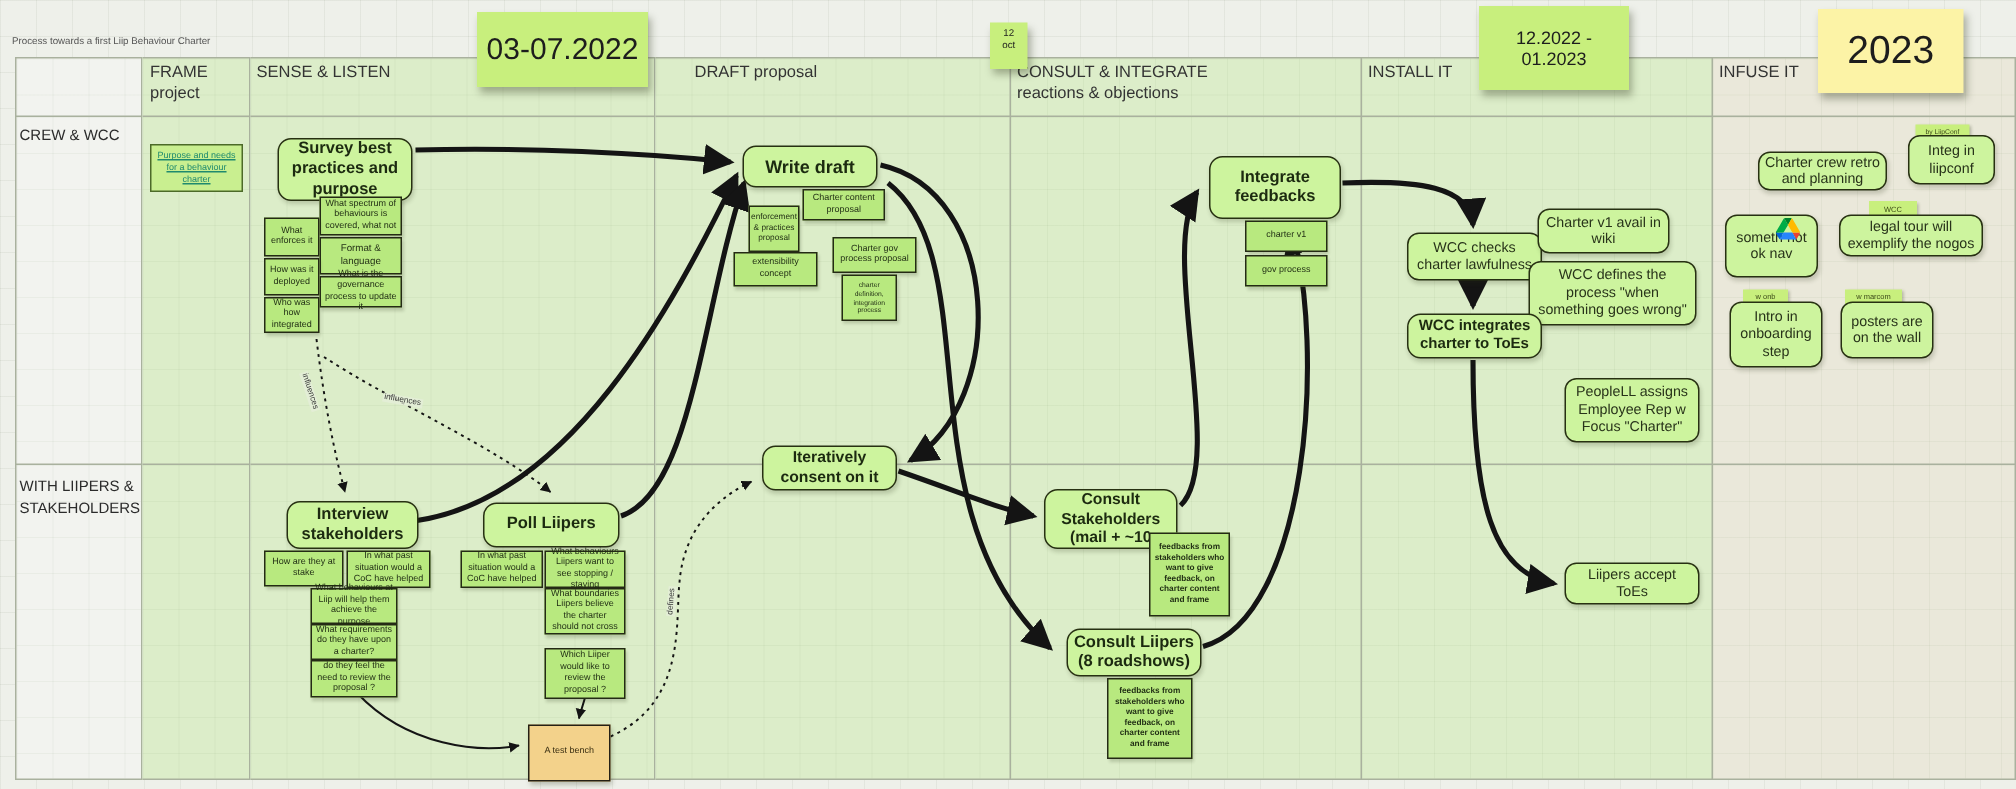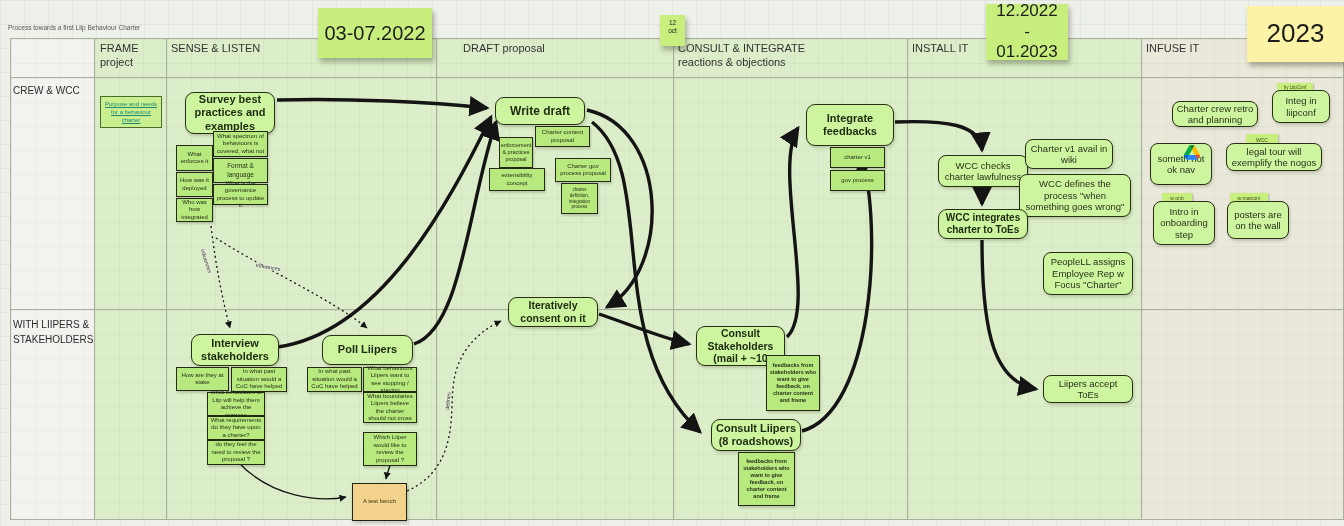--- a/index.html
+++ b/index.html
@@ -15,21 +15,21 @@
   .cell.green{background-color:#dcedc9;}
   .cell.beige{background-color:#eae8da;}
   .cell.topline{border-top:1px solid #a9b19e;}
   .cell.leftline{border-left:1px solid #a9b19e;}
   .hdr{position:absolute;font-size:11px;color:#333;line-height:1.25;}
   .rowlbl{position:absolute;font-size:10px;color:#2b2b2b;line-height:1.45;}
   .title{position:absolute;left:8px;top:24px;font-size:6.5px;color:#555;}
   .flex{display:flex;align-items:center;justify-content:center;text-align:center;}
   .date{position:absolute;background:#c8ef7d;box-shadow:2px 4px 5px rgba(40,50,20,.35);
     font-size:20px;color:#1d1d1d;line-height:1.2;}
-  .date.yellow{background:#fcf3a6;margin-left:35px;}
+  .date.yellow{background:#fcf3a6;}
   .box{position:absolute;background:#cdf49e;border:1.6px solid #273012;border-radius:9px;
     font-weight:bold;color:#1c2a10;line-height:1.2;padding:1px 3px;box-sizing:border-box;
     box-shadow:1px 2px 3px rgba(40,50,20,.2);}
   .box.reg{font-weight:normal;border-width:1.3px;border-radius:8px;color:#28331a;}
   .note{position:absolute;background:#b8e97f;border:1px solid #242a15;color:#1f2c13;
     line-height:1.25;padding:1px 2px;box-sizing:border-box;box-shadow:1px 2px 2px rgba(40,50,20,.2);}
   .tan{position:absolute;background:#f3d28b;border:1.4px solid #242015;color:#3a2f12;
     line-height:1.3;box-shadow:1px 2px 3px rgba(40,50,20,.25);}
   .tag{position:absolute;background:#c8ef7d;color:#3c4a18;box-shadow:1px 1px 2px rgba(40,50,20,.3);line-height:1.1;}
   .linknote{position:absolute;background:#c9ef90;border:1.5px solid #4c6a28;box-sizing:border-box;
@@ -79,21 +79,21 @@
   <div class="hdr" style="left:1146px;top:42px">INFUSE IT</div>
 
   <div class="rowlbl" style="left:13px;top:84px;width:75px">CREW &amp; WCC</div>
   <div class="rowlbl" style="left:13px;top:318px;width:80px">WITH LIIPERS &amp; STAKEHOLDERS</div>
 
   <div class="date flex" style="left:318px;top:8px;width:114px;height:50px">03-07.2022</div>
   <div class="date" style="left:660px;top:15px;width:25px;height:31px;font-size:6.5px;text-align:center;padding-top:4px;box-sizing:border-box">
     <div>12</div>
     <div>oct</div>
   </div>
-  <div class="date flex" style="left:986px;top:4px;width:82px;height:56px;font-size:17px;padding:0 8px;box-sizing:border-box">12.2022 - 01.2023</div>
+  <div class="date flex" style="left:986px;top:4px;width:100px;height:56px;font-size:12px;padding:0 8px;box-sizing:border-box">12.2022 - 01.2023</div>
   <div class="date yellow flex" style="left:1212px;top:6px;width:97px;height:56px;font-size:26px">2023</div>
 
   <svg class="edges" width="1344" height="526" viewBox="0 0 1344 526">
     <defs>
       <marker id="ah" markerWidth="7" markerHeight="7" refX="5.2" refY="3" orient="auto" markerUnits="strokeWidth">
         <path d="M0,0 L6,3 L0,6 z" fill="#141414"></path>
       </marker>
       <marker id="ah2" markerWidth="9" markerHeight="9" refX="6.5" refY="3.5" orient="auto" markerUnits="userSpaceOnUse">
         <path d="M0,0 L7,3.5 L0,7 z" fill="#141414"></path>
       </marker>
@@ -119,21 +119,21 @@
   </svg>
 
   <div class="elabel" style="left:193px;top:258px;transform:rotate(72deg)">influences</div>
   <div class="elabel" style="left:255px;top:264px;transform:rotate(10deg)">influences</div>
   <div class="elabel" style="left:438px;top:398px;transform:rotate(-85deg)">defines</div>
 
   <div class="linknote flex" style="left:100px;top:96px;width:62px;height:32px;font-size:6px">
     <span>Purpose and needs for a behaviour charter</span>
   </div>
 
-  <div class="box flex" style="left:185px;top:92px;width:90px;height:42px;font-size:11px">Survey best practices and examples</div>
+  <div class="box flex" style="left:185px;top:92px;width:90px;height:42px;font-size:11px">Survey best practices and purpose</div>
   <div class="note flex" style="left:213px;top:131px;width:55px;height:26px;font-size:6px">What spectrum of behaviours is covered, what not</div>
   <div class="note flex" style="left:176px;top:145px;width:37px;height:26px;font-size:6px">What enforces it</div>
   <div class="note flex" style="left:213px;top:158px;width:55px;height:25px;font-size:6.5px">Format &amp; language</div>
   <div class="note flex" style="left:176px;top:172px;width:37px;height:25px;font-size:6px">How was it deployed</div>
   <div class="note flex" style="left:213px;top:184px;width:55px;height:21px;font-size:6px">What is the governance process to update it</div>
   <div class="note flex" style="left:176px;top:198px;width:37px;height:24px;font-size:6px">Who was how integrated</div>
 
   <div class="box flex" style="left:495px;top:97px;width:90px;height:28px;font-size:12px">Write draft</div>
   <div class="note flex" style="left:535px;top:126px;width:55px;height:21px;font-size:6px">Charter content proposal</div>
   <div class="note flex" style="left:499px;top:137px;width:34px;height:31px;font-size:5.5px">enforcement &amp; practices proposal</div>

